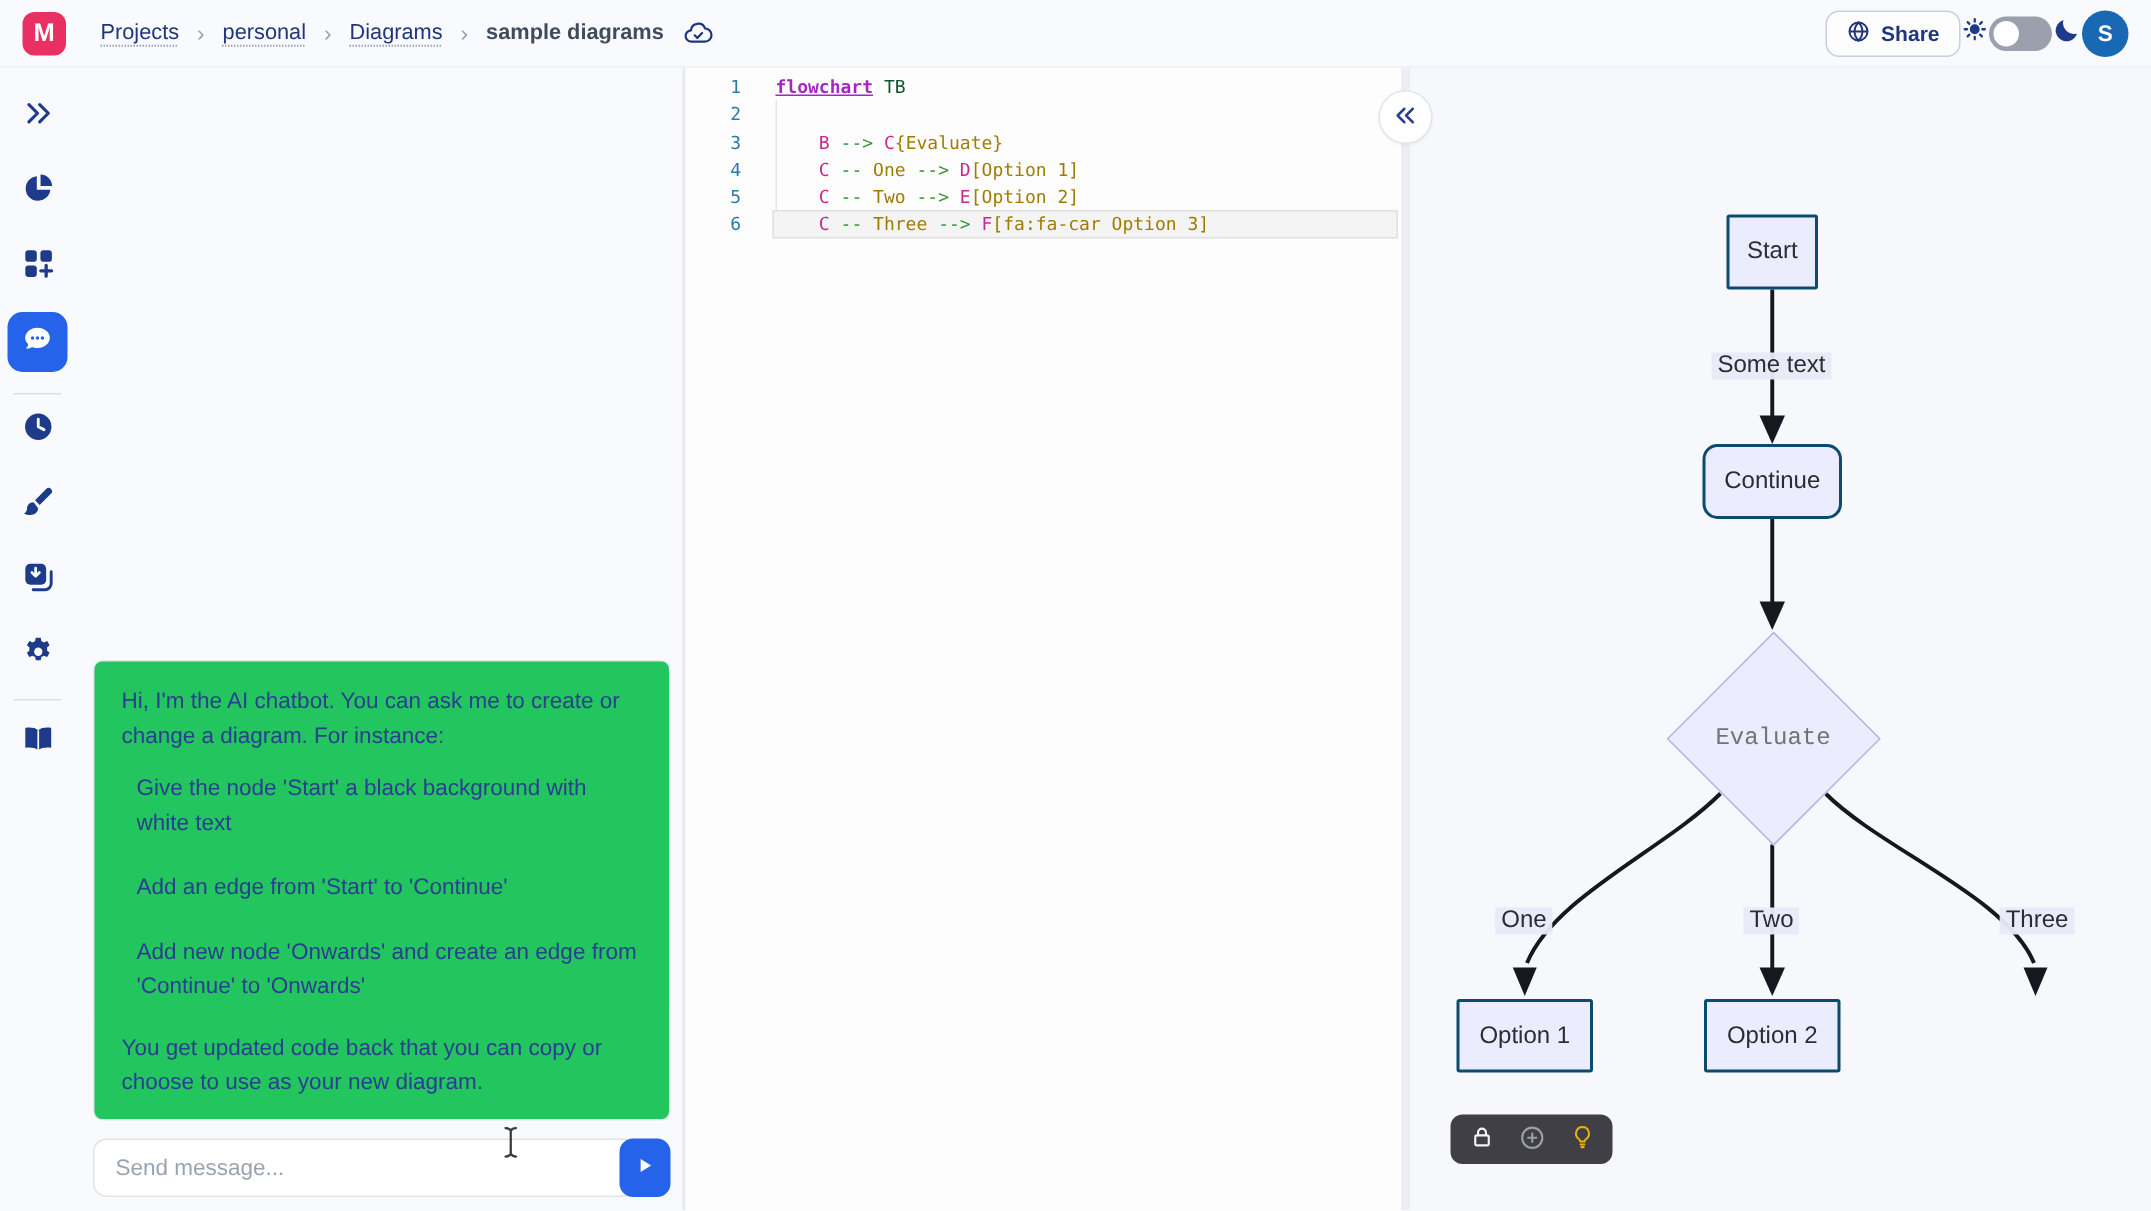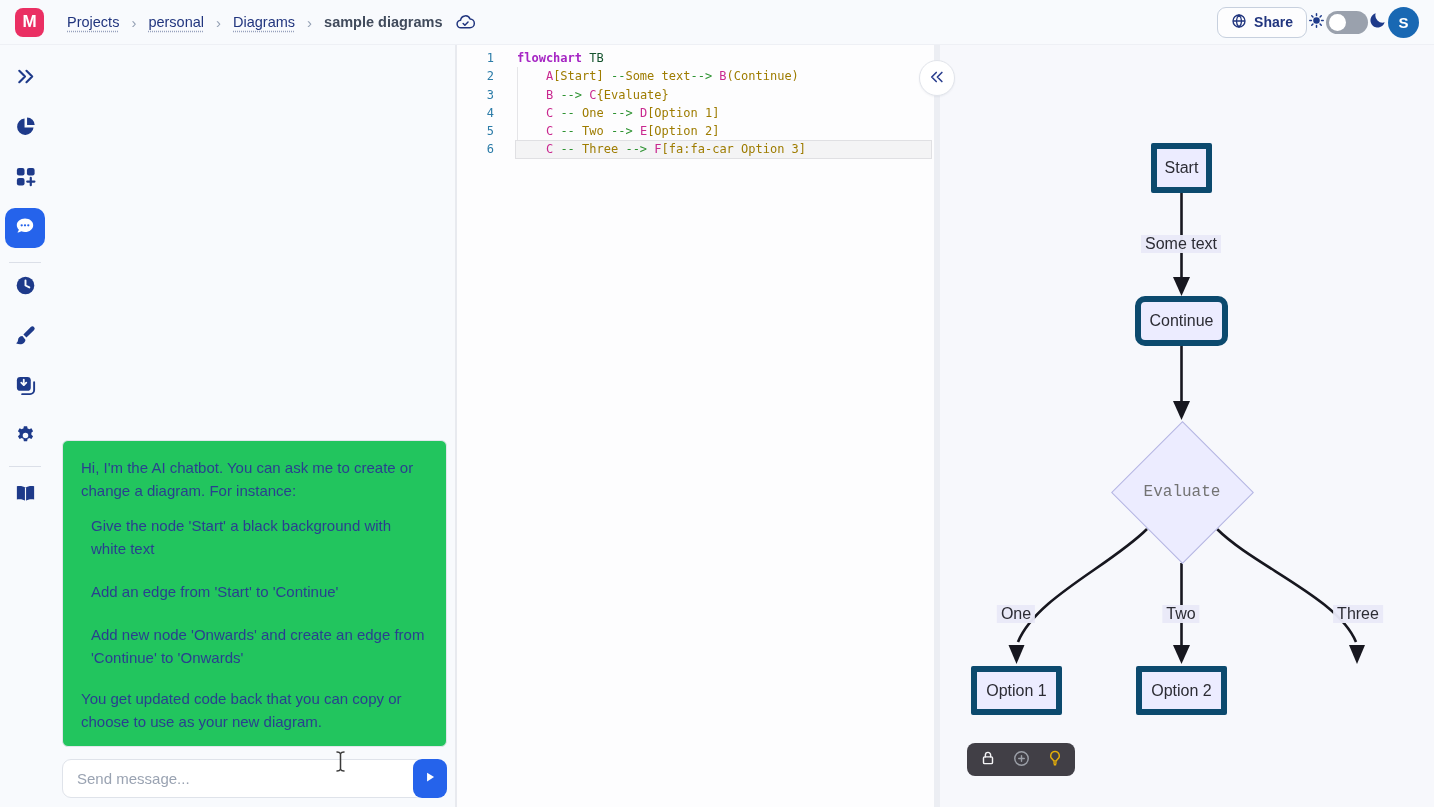--- a/index.html
+++ b/index.html
@@ -58,34 +58,34 @@
   
   .editor { position:absolute; left:457px; top:45px; width:477px; bottom:0; background:#fdfdfe; }
   .code-wrap { position:absolute; left:0; top:4px; right:0; }
   .indent-guide { position:absolute; left:60px; top:22px; width:1px; height:92px; background:#e5e5e8; z-index:0;}
   .cur-line { position:absolute; left:58px; top:95px; right:2px; height:19px; background:#f4f4f5;
     border:1px solid #e0e0e3; z-index:0;}
   .code-row { position:relative; z-index:1; display:flex; height:18.25px; align-items:center;
     font-family:"DejaVu Sans Mono", monospace; font-size:12px; line-height:18.25px; cursor:text;}
   .gutter { width:37px; text-align:right; color:#2c7ca8; flex:none; }
   .code-text { margin-left:23px; white-space:pre; color:#333; }
-  .tok-kw { color:#a626c4; font-weight:700; }
+  .tok-kw { color:#a626c4; font-weight:700;text-decoration:underline; }
   .tok-typ { color:#14532d; }
   .tok-id { color:#c9288f; }
   .tok-str { color:#9e7c00; }
   .tok-arr { color:#2e9332; }
   .tok-plain { color:#333; }
   .collapse-btn { position:absolute; left:919px; top:60px; width:36px; height:36px; border-radius:50%;
     background:#fff; border:1px solid #e2e5eb; display:flex; align-items:center; justify-content:center;
     cursor:pointer; z-index:12; box-shadow:0 1px 2px rgba(40,50,80,.06);}
 
   
   .diagram { position:absolute; left:940px; top:45px; width:494px; height:762px; background:#f7f8fc; overflow:hidden;}
   .edges { position:absolute; left:0; top:0; z-index:0; }
-  .node { position:absolute; background:#ececff; border:6px solid #0c4a6e; color:#2c2c34;
+  .node { position:absolute; background:#ececff; border:2px solid #0c4a6e; color:#2c2c34;
     display:flex; align-items:center; justify-content:center; font-size:16px; z-index:2; border-radius:2px;}
   .node-start    { left:211px; top:98px;  width:61px;  height:50px; }
   .node-continue { left:195px; top:251px; width:93px;  height:50px; border-radius:10px; }
   .node-opt1 { left:31px;  top:621px; width:91px;  height:49px; }
   .node-opt2 { left:196px; top:621px; width:91px;  height:49px; }
   .node-opt3 { left:360px; top:621px; width:116px; height:49px; gap:6px; }
   .diamond-wrap { position:absolute; left:171px; top:376px; width:142px; height:142px; z-index:2;}
   .diamond { position:absolute; left:20.5px; top:20.5px; width:101px; height:101px; background:#ececff;
     border:1px solid #b4b5e2; transform:rotate(45deg); }
   .diamond-label { position:absolute; inset:0; display:flex; align-items:center; justify-content:center;
@@ -260,21 +260,20 @@
   <section class="editor">
     <div class="indent-guide"></div>
     <div class="cur-line"></div>
     <div class="code-wrap" id="code-lines">
         <div class="code-row">
           <span class="gutter">1</span>
           <span class="code-text"><span class="tok-kw">flowchart</span><span class="tok-plain"> </span><span class="tok-typ">TB</span></span>
         </div>
         <div class="code-row">
           <span class="gutter">2</span>
-          <span class="code-text"><span class="tok-plain">    </span><span class="tok-id">A</span><span class="tok-str">[Start]</span><span class="tok-plain"> </span><span class="tok-arr">--</span><span class="tok-str">Some text</span><span class="tok-arr">--&gt;</span><span class="tok-plain"> </span><span class="tok-id">B</span><span class="tok-str">(Continue)</span></span>
         </div>
         <div class="code-row">
           <span class="gutter">3</span>
           <span class="code-text"><span class="tok-plain">    </span><span class="tok-id">B</span><span class="tok-plain"> </span><span class="tok-arr">--&gt;</span><span class="tok-plain"> </span><span class="tok-id">C</span><span class="tok-str">{Evaluate}</span></span>
         </div>
         <div class="code-row">
           <span class="gutter">4</span>
           <span class="code-text"><span class="tok-plain">    </span><span class="tok-id">C</span><span class="tok-plain"> </span><span class="tok-arr">--</span><span class="tok-plain"> </span><span class="tok-str">One</span><span class="tok-plain"> </span><span class="tok-arr">--&gt;</span><span class="tok-plain"> </span><span class="tok-id">D</span><span class="tok-str">[Option 1]</span></span>
         </div>
         <div class="code-row">

